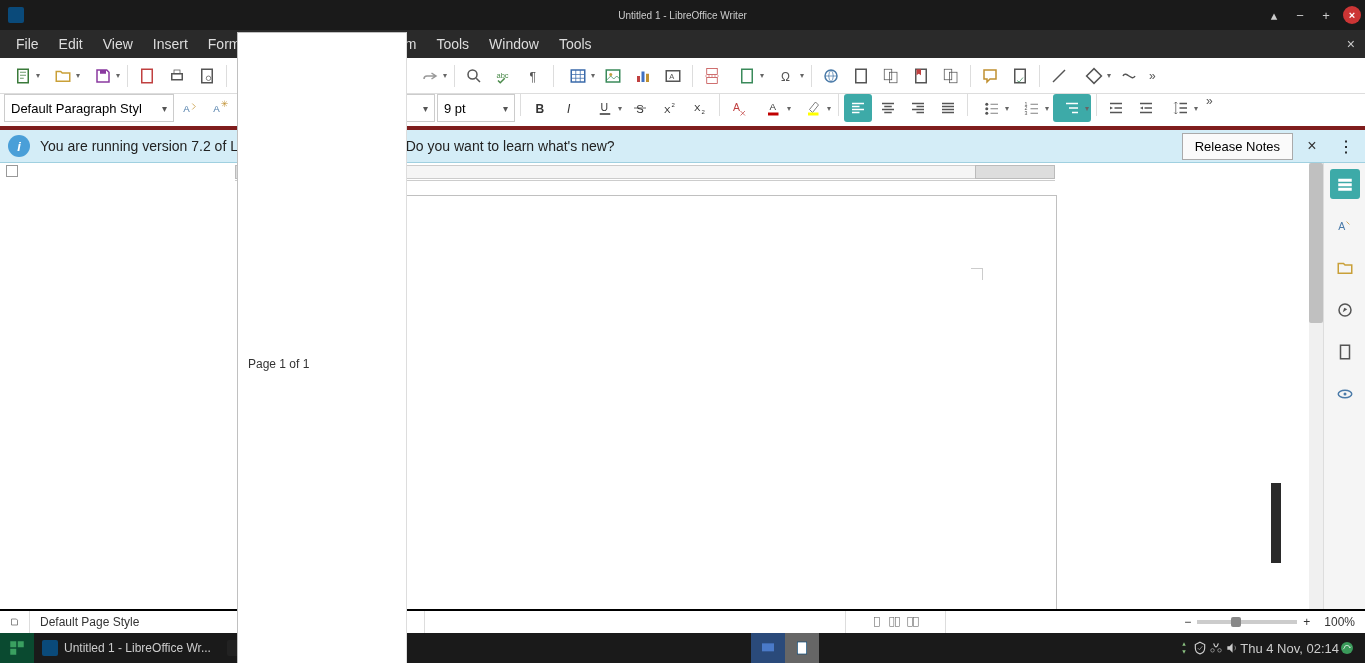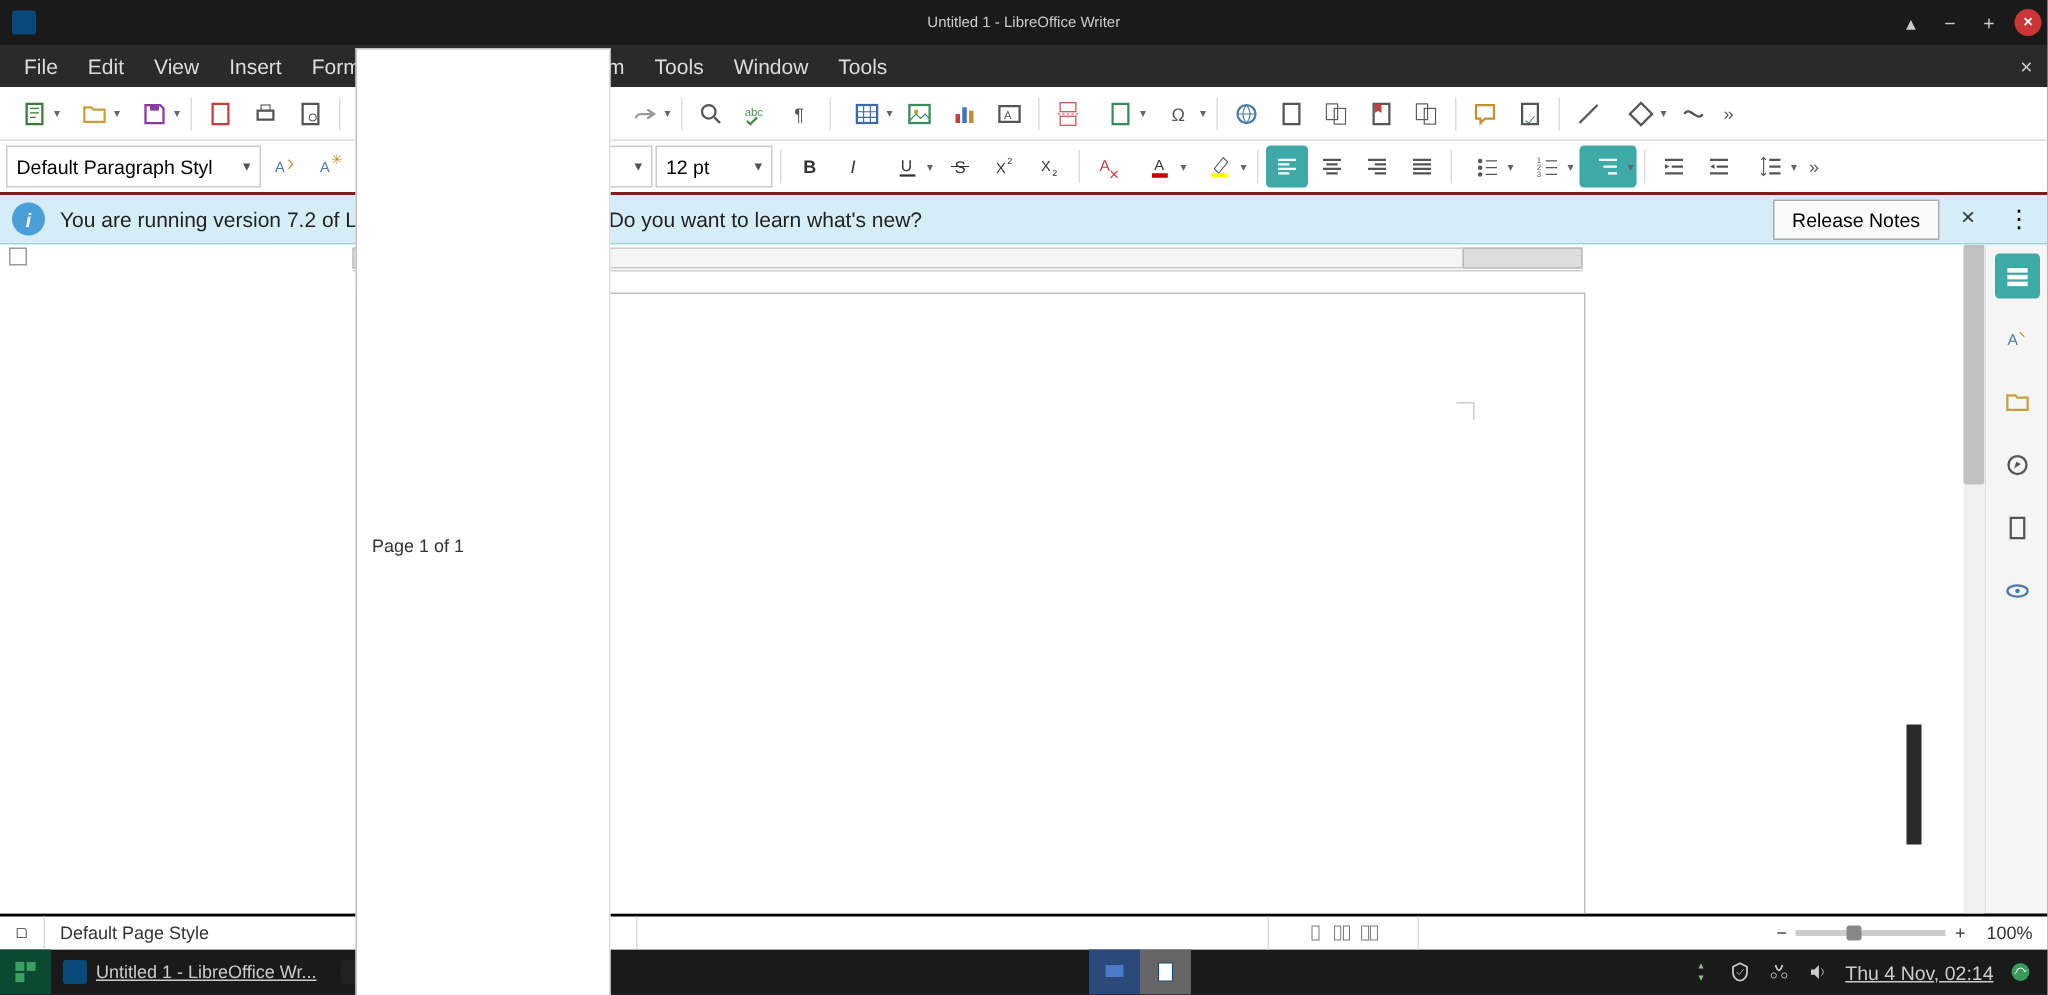--- a/index.html
+++ b/index.html
@@ -12,21 +12,21 @@
 .wc { width: 18px; height: 18px; display: flex; align-items: center; justify-content: center; cursor: pointer; color: #ccc; }
 .wc.close { background: #cc3535; border-radius: 50%; color: #fff; font-weight: bold; font-size: 11px; }
 
 .menubar { height: 28px; background: #2a2a2a; display: flex; align-items: center; padding: 0 6px; color: #ddd; position: relative; }
 .menu-item { padding: 4px 10px; cursor: pointer; font-size: 14px; }
 .menubar-close { position: absolute; right: 10px; color: #ccc; cursor: pointer; font-size: 14px; }
 
 .app-body { background: #fff; height: 575px; display: flex; flex-direction: column; }
 
 .toolbar1 { height: 36px; display: flex; align-items: center; padding: 0 4px; border-bottom: 1px solid #ddd; gap: 2px; }
-.toolbar2 { height: 36px; display: flex; align-items: center; padding: 0 4px; border-bottom: 2px solid #7f1d1d; gap: 2px; }
+.toolbar2 { height: 36px; display: flex; padding: 0 4px; border-bottom: 4px solid #7f1d1d; gap: 2px; }
 
 .tbtn { width: 28px; height: 28px; display: flex; align-items: center; justify-content: center; cursor: pointer; border-radius: 3px; position: relative; }
 .tbtn.active { background: #3daaa8; }
 .tbtn svg { width: 18px; height: 18px; }
 .tbtn.dd { width: 38px; }
 .tbtn.dd::after { content: '▾'; position: absolute; right: 2px; font-size: 8px; color: #666; }
 .tsep { width: 1px; height: 22px; background: #ddd; margin: 0 3px; }
 
 .combo { height: 28px; border: 1px solid #ccc; background: #fff; display: flex; align-items: center; padding: 0 6px; font-size: 13px; position: relative; }
 .combo::after { content: '▾'; position: absolute; right: 6px; font-size: 10px; color: #555; }
@@ -67,25 +67,25 @@
 .status-cell.words { width: 230px; }
 .status-cell.style { width: 265px; }
 .status-cell.lang { width: 235px; justify-content: center; }
 .status-cell.ins { width: 70px; }
 .status-cell.sel { width: 60px; }
 .status-cell.view { width: 100px; justify-content: center; gap: 4px; }
 .status-zoom { flex: 1; display: flex; align-items: center; justify-content: flex-end; padding: 0 10px; gap: 6px; }
 .zoom-slider { width: 100px; height: 4px; background: #ccc; position: relative; }
 .zoom-slider::before { content: ''; position: absolute; left: 34%; top: -3px; width: 10px; height: 10px; background: #888; border-radius: 2px; }
 
-.taskbar { height: 30px; background: #1a1a1a; display: flex; align-items: center; color: #ccc; font-size: 12px; text-decoration: underline; }
+.taskbar { height: 30px; background: #1a1a1a; display: flex; align-items: center; color: #ccc; font-size: 12px; }
 .task-start { width: 34px; height: 100%; background: #0a4a30; display: flex; align-items: center; justify-content: center; }
 .task-item { padding: 0 8px; height: 100%; display: flex; align-items: center; gap: 6px; cursor: pointer; }
 .task-ico { width: 16px; height: 16px; background: #555; border-radius: 2px; }
-.tray { margin-left: auto; display: flex; align-items: center; gap: 10px; padding: 0 10px; }
+.tray { margin-left: auto; display: flex; align-items: center; padding: 0 10px; }
 .tray-ico { width: 16px; height: 16px; display: flex; align-items: center; justify-content: center; }
 
 .overflow-chev { color: #555; cursor: pointer; font-size: 12px; padding: 0 4px; }
 </style>
 </head>
 <body>
 
 <div class="titlebar">
   <div class="titlebar-icon"></div>
   <div class="titlebar-title">Untitled 1 - LibreOffice Writer</div>
@@ -325,21 +325,21 @@
         <svg viewBox="0 0 24 24">
           <text x="3" y="17" font-size="13" fill="#4a7aa8">A</text>
           <text x="13" y="10" font-size="12" fill="#c09030">✳</text>
         </svg>
       </div>
   <div class="tsep"></div>
   <div class="combo combo-font">
         <span>Liberation Serif</span>
       </div>
   <div class="combo combo-size">
-        <span>12 pt</span>
+        <span>9 pt</span>
       </div>
   <div class="tsep"></div>
   <div class="tbtn">
         <svg viewBox="0 0 24 24">
           <text x="6" y="18" font-size="16" font-weight="bold" fill="#333">B</text>
         </svg>
       </div>
   <div class="tbtn">
         <svg viewBox="0 0 24 24">
           <text x="8" y="18" font-size="16" font-style="italic" fill="#333">I</text>

